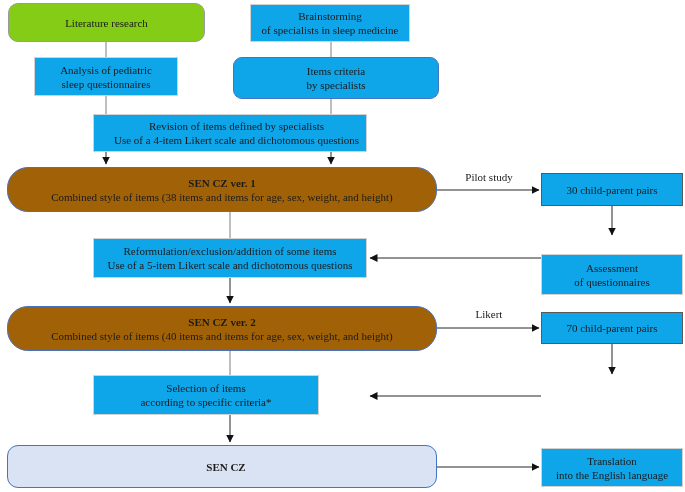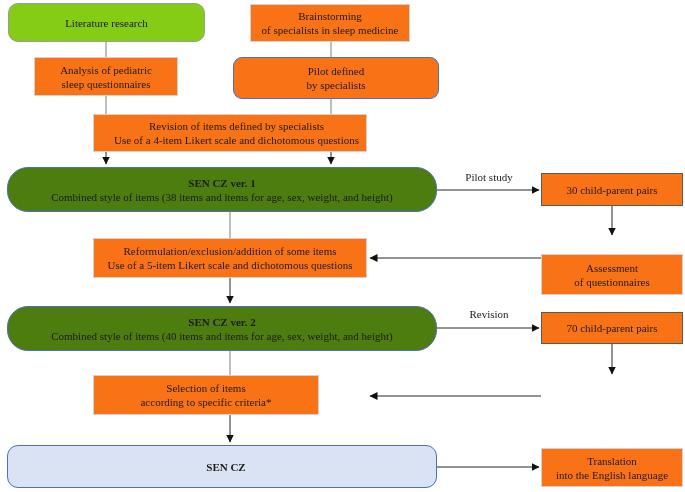--- a/index.html
+++ b/index.html
@@ -14,36 +14,36 @@
   }
   .node{
     position:absolute;
     box-sizing:border-box;
     display:flex;
     flex-direction:column;
     align-items:center;
     justify-content:center;
     text-align:center;
     line-height:14px;
-    background:#f97316;
+    background:#0ea5e9;
     border:1px solid #d2d2d2;
     padding:2px 4px;
     z-index:2;
   }
   .gray{
     background:#84cc16;
     border:1px solid #9a9a9a;
     border-radius:10px;
   }
   .blueborder{
     border:1px solid #4472c4;
     border-radius:9px;
   }
   .blue{
-    background:#4d7c0f;
+    background:#a16207;
     border:1px solid #4a71bd;
     border-radius:21px;
   }
   .lightblue{
     background:#dae3f3;
     border:1px solid #4472c4;
     border-radius:11px;
     padding-left:12px;
   }
   .darkborder{
@@ -103,21 +103,21 @@
     <span>Brainstorming</span>
     <span>of specialists in sleep medicine</span>
   </div>
 
   <div class="node" style="left:34px;top:57px;width:144px;height:39px;">
     <span>Analysis of pediatric</span>
     <span>sleep questionnaires</span>
   </div>
 
   <div class="node blueborder" style="left:233px;top:57px;width:206px;height:42px;">
-    <span>Pilot defined</span>
+    <span>Items criteria</span>
     <span>by specialists</span>
   </div>
 
   <div class="node" style="left:93px;top:114px;width:274px;height:38px;padding-left:17px;">
     <span>Revision of items defined by specialists</span>
     <span>Use of a 4-item Likert scale and dichotomous questions</span>
   </div>
 
   <div class="node blue" style="left:7px;top:167px;width:430px;height:45px;">
     <span class="title">SEN CZ ver. 1</span>
@@ -138,21 +138,21 @@
   <div class="node" style="left:93px;top:238px;width:274px;height:40px;">
     <span>Reformulation/exclusion/addition of some items</span>
     <span>Use of a 5-item Likert scale and dichotomous questions</span>
   </div>
 
   <div class="node blue" style="left:7px;top:306px;width:430px;height:45px;">
     <span class="title">SEN CZ ver. 2</span>
     <span>Combined style of items (40 items and items for age, sex, weight, and height)</span>
   </div>
 
-  <div class="edge-label" style="left:450px;top:307px;width:78px;">Revision</div>
+  <div class="edge-label" style="left:450px;top:307px;width:78px;">Likert</div>
 
   <div class="node darkborder" style="left:541px;top:312px;width:142px;height:32px;">
     <span>70 child-parent pairs</span>
   </div>
 
 
   <div class="node" style="left:93px;top:375px;width:226px;height:40px;">
     <span>Selection of items</span>
     <span>according to specific criteria*</span>
   </div>

